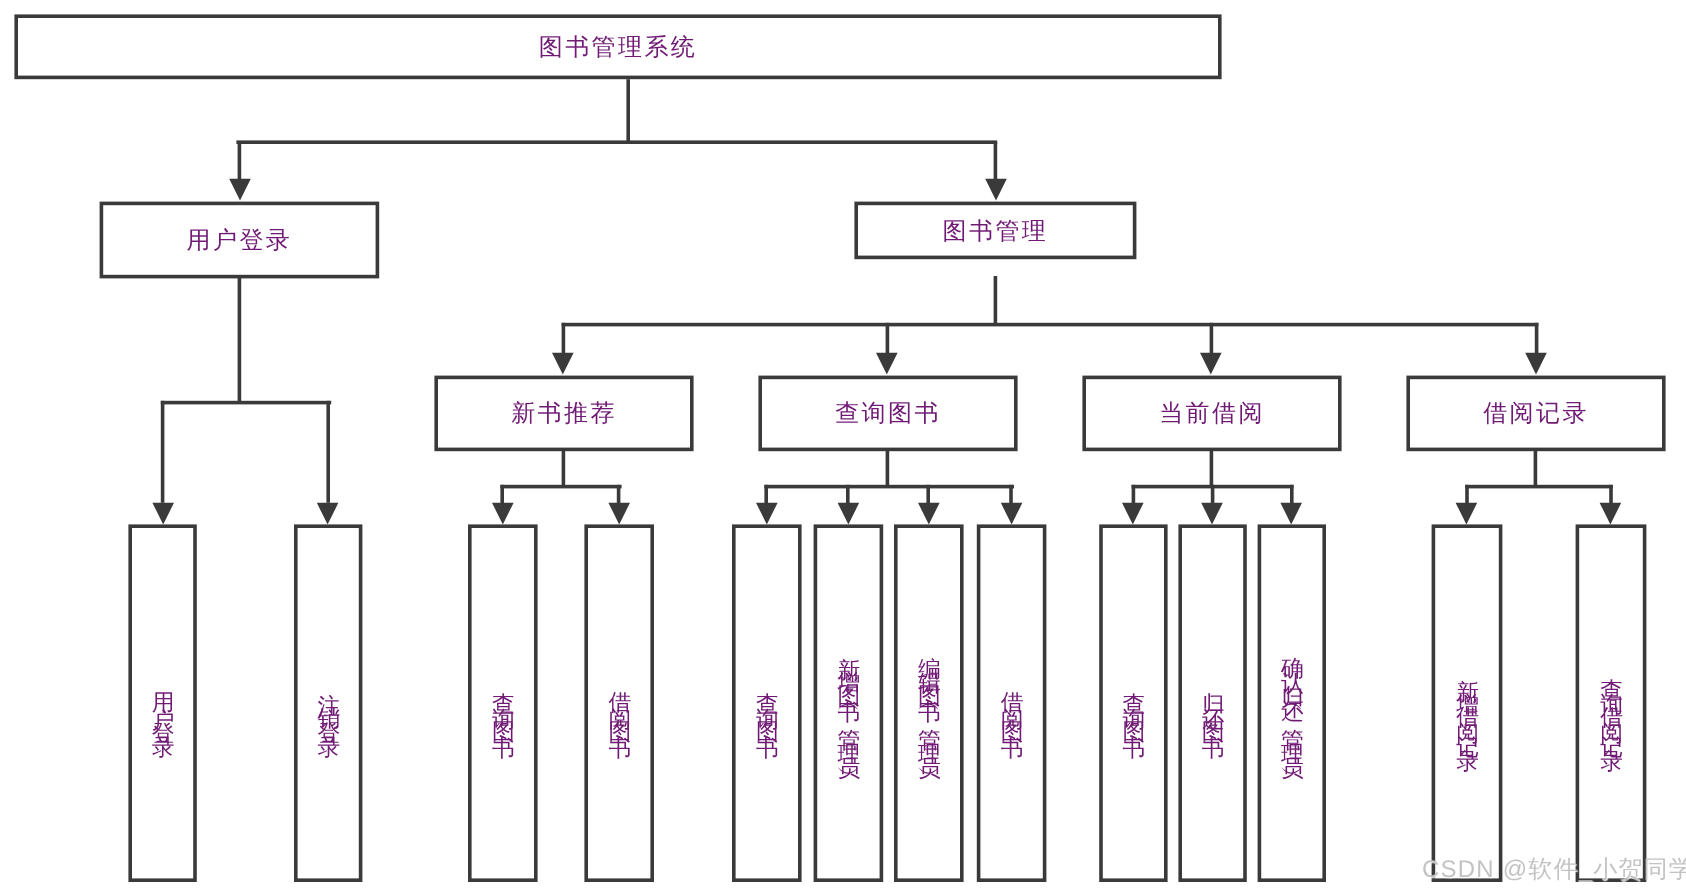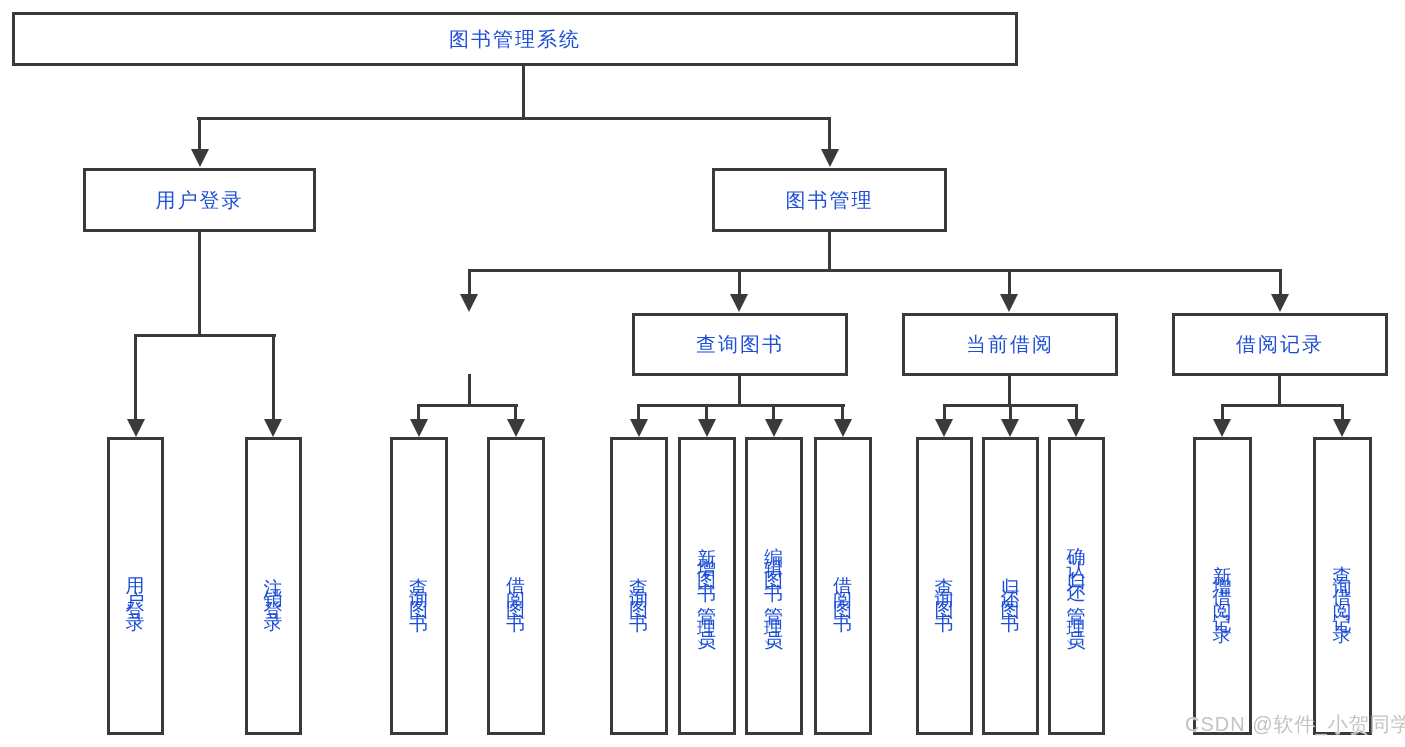--- a/index.html
+++ b/index.html
@@ -5,21 +5,21 @@
   html, body { margin:0; padding:0; background:#ffffff; }
   .stage {
     position:relative; width:1405px; height:747px; background:#ffffff;
     font-family:"Liberation Sans","DejaVu Sans",sans-serif; overflow:hidden;
     color:#333333;
   }
   .box {
     position:absolute; box-sizing:border-box;
     border:3px solid #3a3a3a; background:#ffffff;
     display:flex; align-items:center; justify-content:center;
-    color:#1d4ed8;
+    color:#701a75;
   }
   .hbox { font-size:20px; letter-spacing:2px; white-space:nowrap; }
   .vbox {
     writing-mode:vertical-rl; text-orientation:mixed;
     font-size:19px; letter-spacing:12px; line-height:1.0;
   }
   .line { position:absolute; background:#3a3a3a; }
   .arrow {
     position:absolute; width:0; height:0;
     border-left:9px solid transparent; border-right:9px solid transparent;
@@ -42,40 +42,41 @@
   <div class="line" style="left:522px; top:66px; width:3px; height:52px;"></div>
   <div class="line" style="left:197px; top:117px; width:634px; height:3px;"></div>
 
   <div class="line" style="left:198px; top:118px; width:3px; height:33px;"></div>
   <div class="arrow" style="left:191px; top:149px;"></div>
 
   <div class="line" style="left:828px; top:118px; width:3px; height:33px;"></div>
   <div class="arrow" style="left:821px; top:149px;"></div>
 
   <div class="box hbox" style="left:83px; top:168px; width:233px; height:64px;">用户登录</div>
-  <div class="box hbox" style="left:712px; top:168px; width:235px; height:64px;">图书管理</div>
+  <div class="box hbox" style="left:712px; top:168px; width:235px; height:48px;">图书管理</div>
 
   <div class="line" style="left:198px; top:230px; width:3px; height:105px;"></div>
   <div class="line" style="left:134px; top:334px; width:142px; height:3px;"></div>
   <div class="line" style="left:134px; top:334px; width:3px; height:85px;"></div>
   <div class="arrow" style="left:127px; top:419px;"></div>
   <div class="line" style="left:272px; top:334px; width:3px; height:85px;"></div>
   <div class="arrow" style="left:264px; top:419px;"></div>
 
   <div class="line" style="left:828px; top:230px; width:3px; height:41px;"></div>
   <div class="line" style="left:468px; top:269px; width:814px; height:3px;"></div>
   <div class="line" style="left:468px; top:269px; width:3px; height:27px;"></div>
   <div class="arrow" style="left:460px; top:294px;"></div>
   <div class="line" style="left:738px; top:269px; width:3px; height:27px;"></div>
   <div class="arrow" style="left:730px; top:294px;"></div>
   <div class="line" style="left:1008px; top:269px; width:3px; height:27px;"></div>
   <div class="arrow" style="left:1000px; top:294px;"></div>
   <div class="line" style="left:1279px; top:269px; width:3px; height:27px;"></div>
   <div class="arrow" style="left:1271px; top:294px;"></div>
 
+  <div class="box hbox" style="left:362px; top:313px; width:216px; height:63px;">新书推荐</div>
   <div class="box hbox" style="left:632px; top:313px; width:216px; height:63px;">查询图书</div>
   <div class="box hbox" style="left:1172px; top:313px; width:216px; height:63px;">借阅记录</div>
   <div class="box hbox" style="left:902px; top:313px; width:216px; height:63px;">当前借阅</div>
 
   <div class="line" style="left:468px; top:374px; width:3px; height:31px;"></div>
   <div class="line" style="left:417px; top:404px; width:101px; height:3px;"></div>
   <div class="line" style="left:417px; top:404px; width:3px; height:16px;"></div>
   <div class="arrow" style="left:410px; top:419px;"></div>
   <div class="line" style="left:514px; top:404px; width:3px; height:16px;"></div>
   <div class="arrow" style="left:507px; top:419px;"></div>

